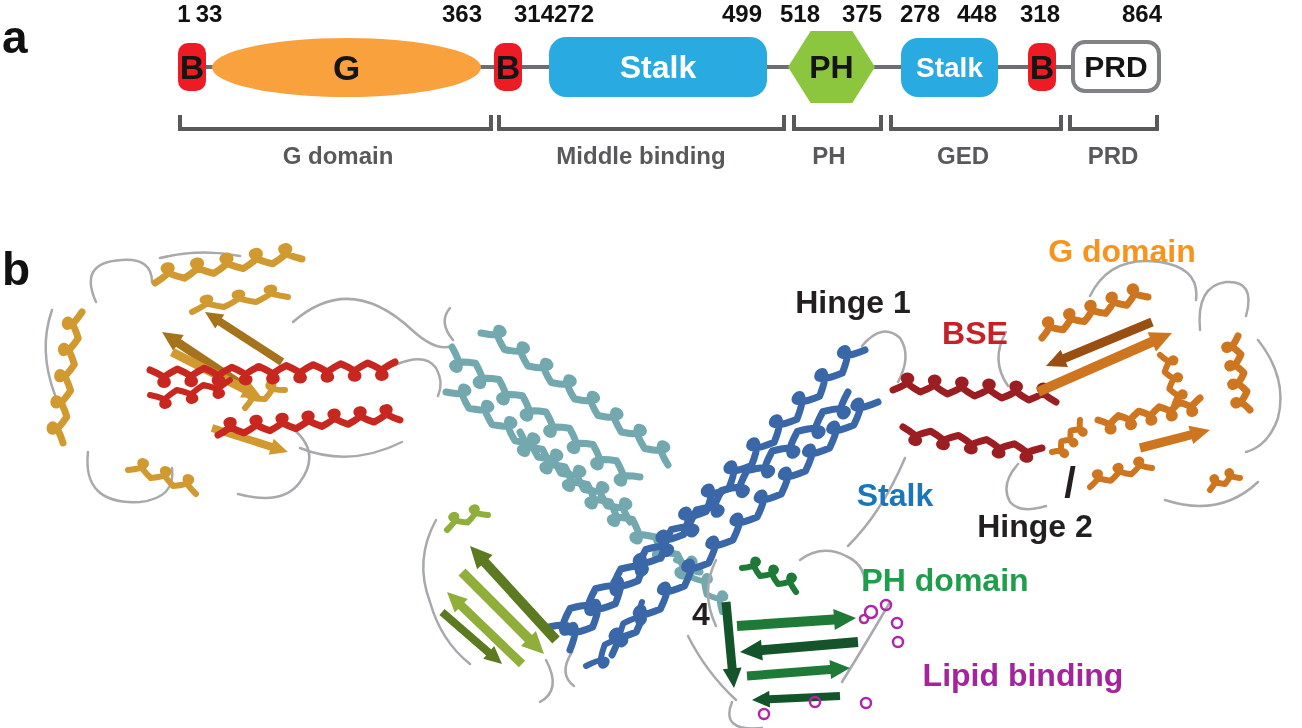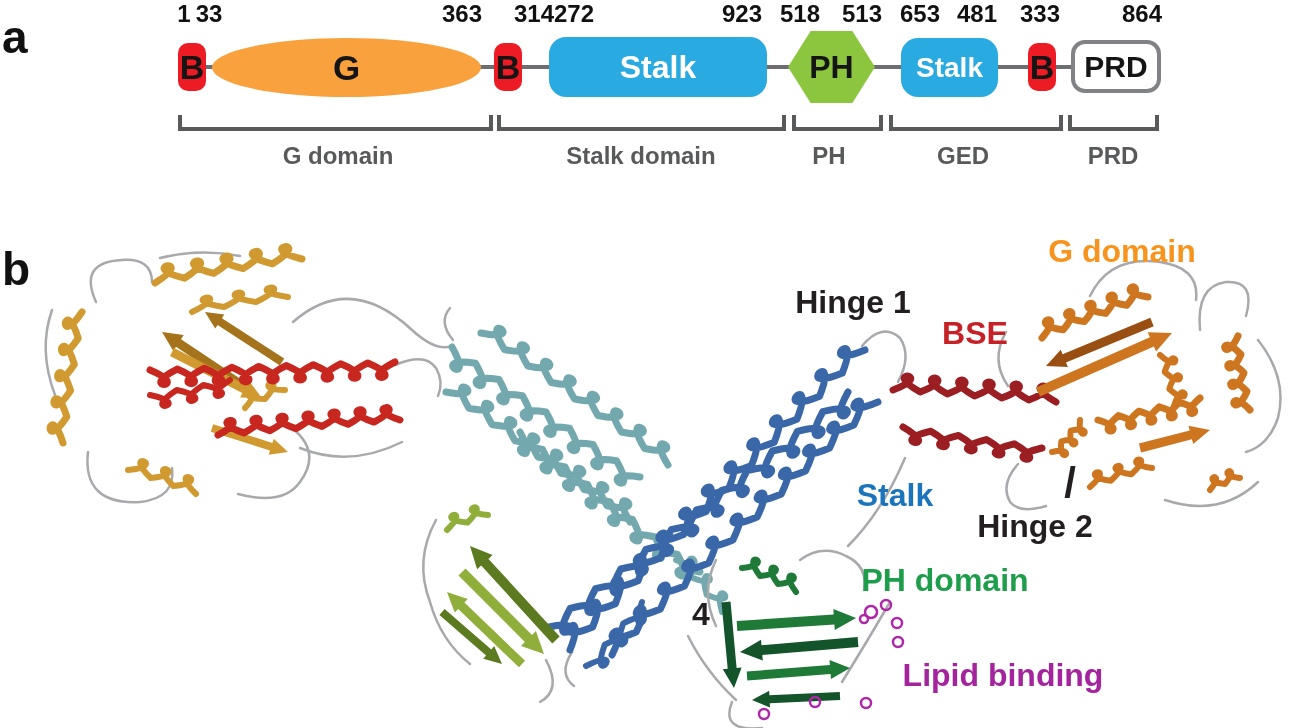--- a/index.html
+++ b/index.html
@@ -33,63 +33,63 @@
   .dred{stroke:var(--ribbon_darkred);} .orng{stroke:var(--ribbon_orange);}
   .loop{fill:none;stroke:var(--ribbon_loop);stroke-width:2.5px;stroke-linecap:round;}
   .arr{stroke:none;}
   .f-gold{fill:var(--ribbon_gold);} .f-goldd{fill:var(--ribbon_gold_dark);}
   .f-olv{fill:var(--ribbon_olive);} .f-olvd{fill:var(--ribbon_olive_dark);}
   .f-grn{fill:var(--ribbon_green);} .f-grnd{fill:var(--ribbon_green_dark);}
   .f-orng{fill:var(--ribbon_orange);} .f-orngd{fill:var(--ribbon_orange_dark);}
   .lipid{fill:none;stroke:var(--lipid_purple);stroke-width:2.5px;}
   .ann{position:absolute;transform:translate(-50%,-50%);font-weight:bold;font-size:32px;white-space:nowrap;line-height:1;}
   .c-black{color:var(--label_black);} .c-orange{color:var(--label_orange);} .c-red{color:var(--label_red);}
-  .c-blue{color:var(--label_blue);} .c-green{color:var(--label_green);} .c-purple{color:var(--label_purple);}
+  .c-blue{color:var(--label_blue);} .c-green{color:var(--label_green);} .c-purple{color:var(--label_purple);margin-left:20px;}
   .slash{font-size:42px;}
 </style>
 </head>
 <body>
 
 <div class="stage">
 
   <div>
     <div class="panel-letter" style="left:2px;top:14px">a</div>
 
     <div class="resnum" style="left:184px">1</div>
     <div class="resnum" style="left:209px">33</div>
     <div class="resnum" style="left:462px">363</div>
     <div class="resnum" style="left:534px">314</div>
     <div class="resnum" style="left:574px">272</div>
-    <div class="resnum" style="left:742px">923</div>
+    <div class="resnum" style="left:742px">499</div>
     <div class="resnum" style="left:800px">518</div>
-    <div class="resnum" style="left:862px">513</div>
-    <div class="resnum" style="left:920px">653</div>
-    <div class="resnum" style="left:977px">481</div>
-    <div class="resnum" style="left:1040px">333</div>
+    <div class="resnum" style="left:862px">375</div>
+    <div class="resnum" style="left:920px">278</div>
+    <div class="resnum" style="left:977px">448</div>
+    <div class="resnum" style="left:1040px">318</div>
     <div class="resnum" style="left:1142px">864</div>
 
     <div class="connector"></div>
 
     <div class="shape bbox" style="left:178px">B</div>
     <div class="shape gell">G</div>
     <div class="shape bbox" style="left:494px">B</div>
     <div class="shape rrect stalk1">Stalk</div>
     <div class="shape hex">PH</div>
     <div class="shape rrect stalk2">Stalk</div>
     <div class="shape bbox" style="left:1028px">B</div>
     <div class="shape prd">PRD</div>
 
     <div class="bracket" style="left:178px;width:315px"></div>
     <div class="bracket" style="left:497px;width:289px"></div>
     <div class="bracket" style="left:792px;width:91px"></div>
     <div class="bracket" style="left:889px;width:174px"></div>
     <div class="bracket" style="left:1068px;width:91px"></div>
 
     <div class="blabel" style="left:338px">G domain</div>
-    <div class="blabel" style="left:641px">Stalk domain</div>
+    <div class="blabel" style="left:641px">Middle binding</div>
     <div class="blabel" style="left:829px">PH</div>
     <div class="blabel" style="left:963px">GED</div>
     <div class="blabel" style="left:1113px">PRD</div>
   </div>
 
   <svg class="structure" width="1302" height="728" viewBox="0 0 1302 728">
 
     <g>
       <path class="loop" d="M 293 322 Q 350 272 412 330 Q 436 352 452 346"></path>
       <path class="loop" d="M 96 302 Q 78 262 122 260 Q 152 258 152 282"></path>

